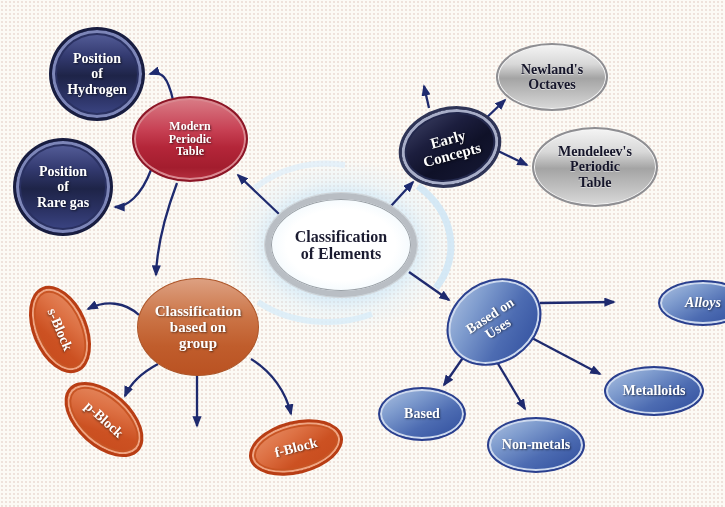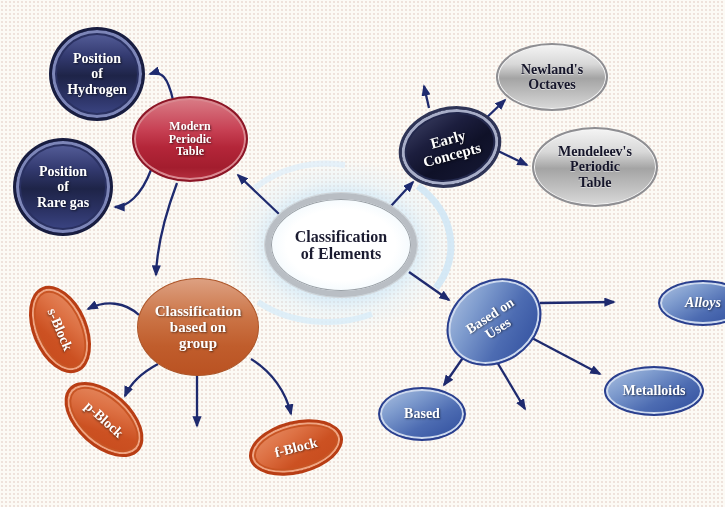--- a/index.html
+++ b/index.html
@@ -174,14 +174,17 @@
   </div>
   <div class="node blue" style="left:658px;top:280px;width:90px;height:46px;font-style:italic;">
     <span class="lbl">Alloys</span>
   </div>
   <div class="node blue" style="left:604px;top:366px;width:100px;height:50px;">
     <span class="lbl">Metalloids</span>
   </div>
   <div class="node blue" style="left:378px;top:387px;width:88px;height:54px;">
     <span class="lbl">Based</span>
   </div>
+  <div class="node blue" style="left:487px;top:417px;width:98px;height:56px;">
+    <span class="lbl">Non-metals</span>
+  </div>
 
 </div>
 
 </body></html>

